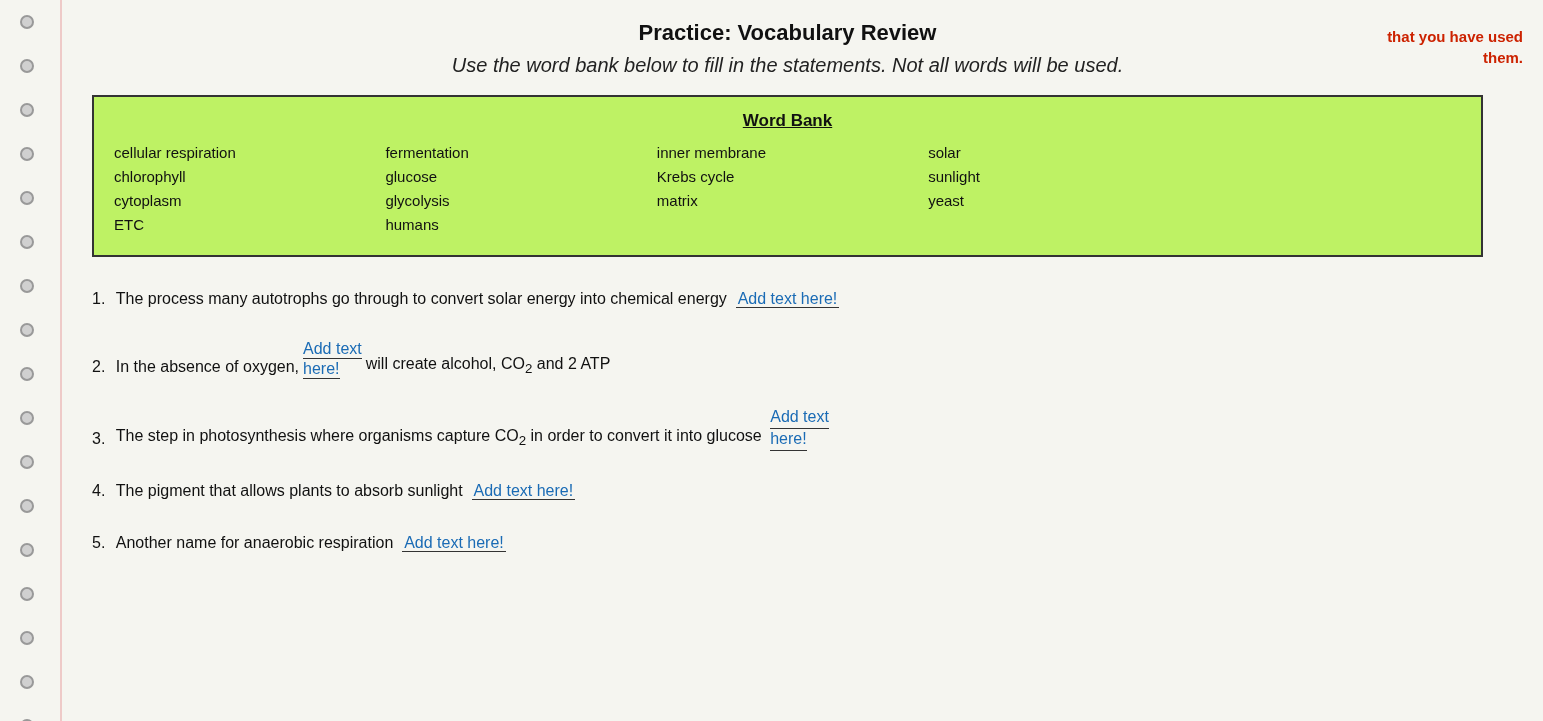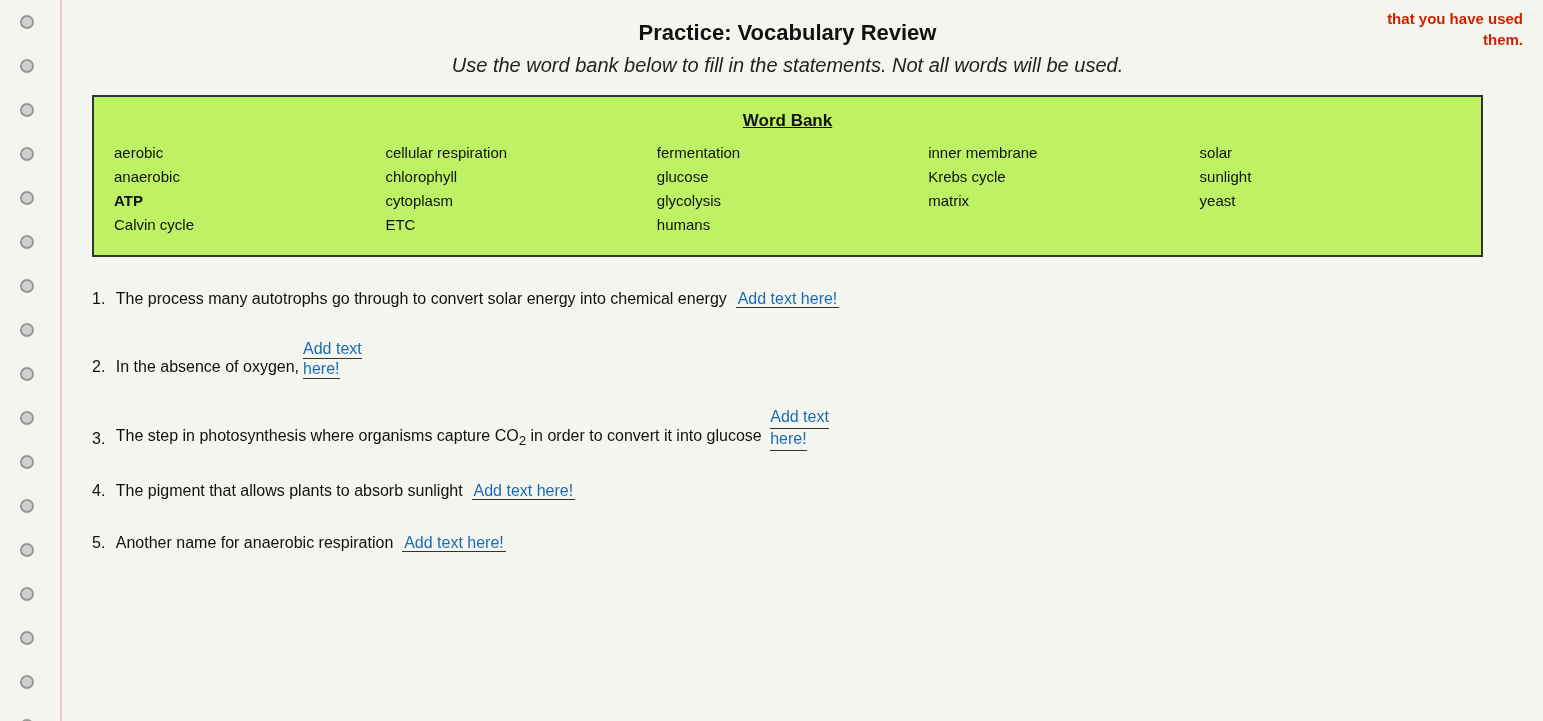--- a/index.html
+++ b/index.html
@@ -41,21 +41,21 @@
       height: 14px;
       border: 2px solid #999;
       border-radius: 50%;
       background: #d0d0d0;
       flex-shrink: 0;
     }
 
     
     .corner-text {
       position: absolute;
-      top: 8px;
+      top: 26px;
       right: 20px;
       color: #cc2200;
       font-family: Arial, sans-serif;
       font-size: 15px;
       font-weight: bold;
       text-align: right;
       line-height: 1.4;
     }
 
     
@@ -223,26 +223,20 @@
   <div class="content">
 
     <div class="title">Practice: Vocabulary Review</div>
 
     <div class="subtitle">Use the word bank below to fill in the statements. Not all words will be used.</div>
 
     <div class="word-bank-box">
       <div class="word-bank-title">Word Bank</div>
       <div class="word-bank-grid">
 
-        <div>
-          <div class="word-bank-cell">aerobic</div>
-          <div class="word-bank-cell">anaerobic</div>
-          <div class="word-bank-cell"><strong>ATP</strong></div>
-          <div class="word-bank-cell">Calvin cycle</div>
-        </div>
 
         <div>
           <div class="word-bank-cell">cellular respiration</div>
           <div class="word-bank-cell">chlorophyll</div>
           <div class="word-bank-cell">cytoplasm</div>
           <div class="word-bank-cell">ETC</div>
         </div>
 
         <div>
           <div class="word-bank-cell">fermentation</div>
@@ -275,20 +269,21 @@
         </span>
       </div>
 
       <div class="question-item" style="align-items:flex-end; flex-wrap:wrap;">
         <span class="question-number">2.</span>
         <span style="font-size:16px;font-family:Arial,sans-serif;">&nbsp;In the absence of oxygen,</span>
         <span class="q2-answer-block">
           <span class="q2-answer-line">Add text</span>
           <span class="q2-answer-line">here!</span>
         </span>
+        <span style="font-size:16px;font-family:Arial,sans-serif;">will create alcohol, CO<sub>2</sub> and 2 ATP</span>
       </div>
 
       <div class="question-item" style="align-items:flex-end; flex-wrap:wrap;">
         <span class="question-number">3.</span>
         <span style="font-size:16px;font-family:Arial,sans-serif;">&nbsp;The step in photosynthesis where organisms capture CO<sub>2</sub> in order to convert it into glucose&nbsp;</span>
         <span class="q3-answer-block">
           <span class="q3-answer-line">Add text</span>
           <span class="q3-answer-line">here!</span>
         </span>
       </div>

